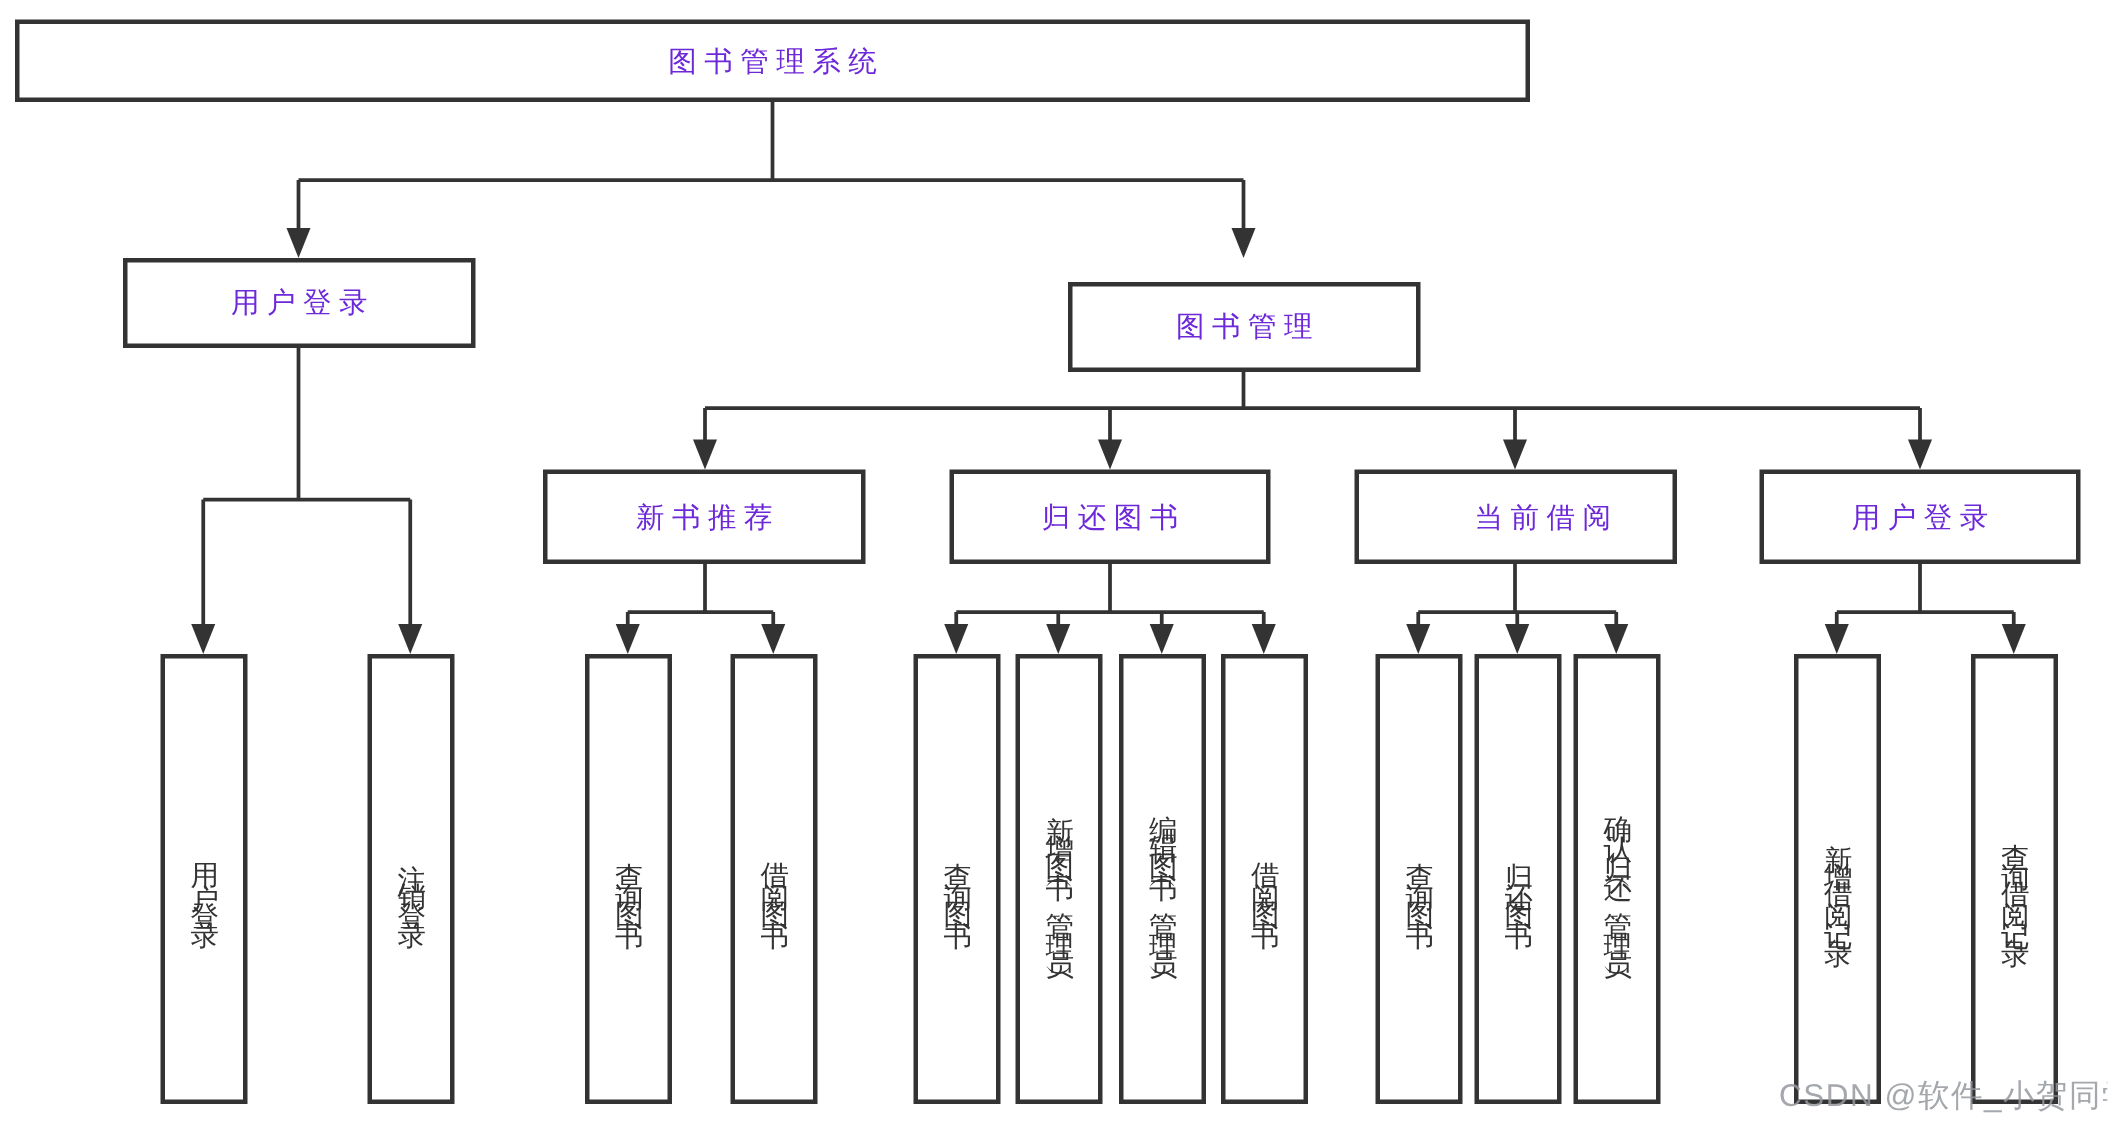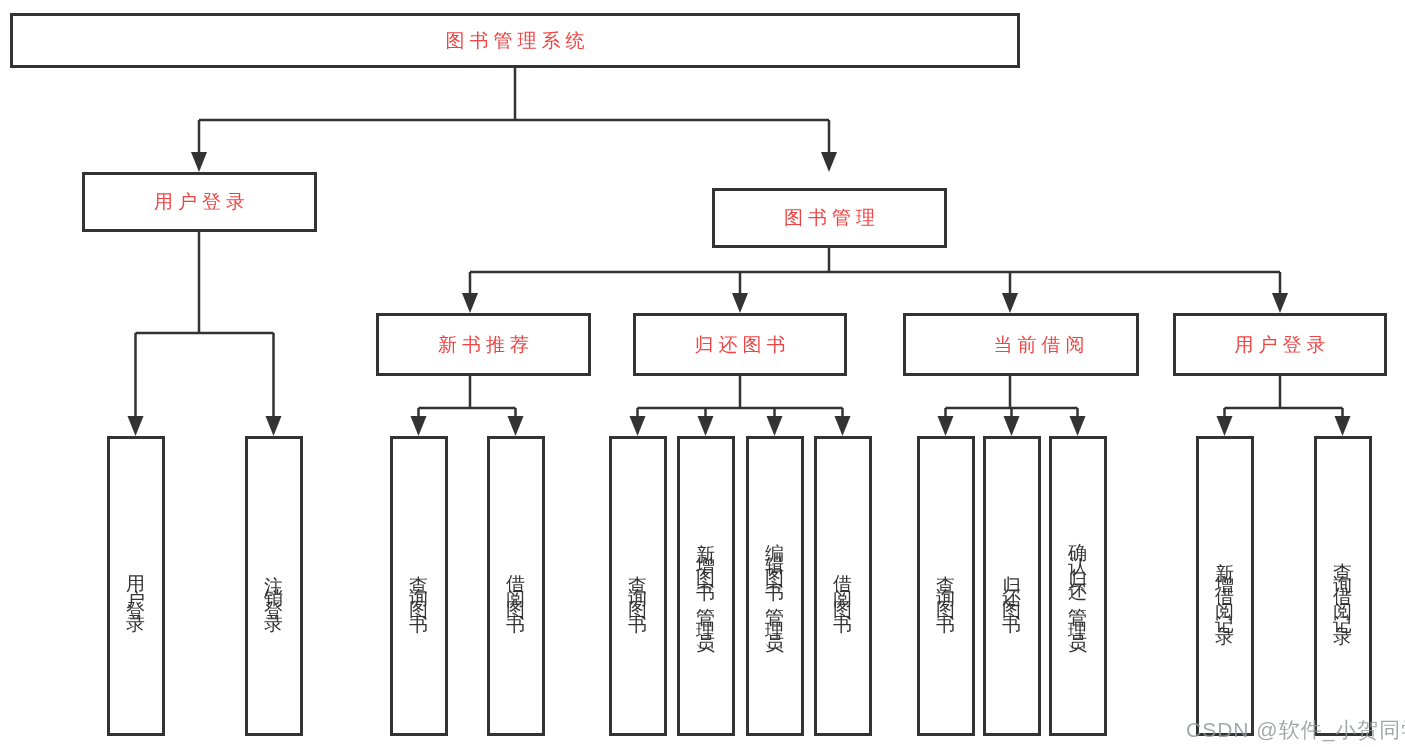--- a/index.html
+++ b/index.html
@@ -23,21 +23,21 @@
   }
   .node {
     position: absolute;
     box-sizing: border-box;
     border: 3px solid #333333;
     background: #ffffff;
     display: flex;
     align-items: center;
     justify-content: center;
     font-size: 19px;
-    color: #ef4444;
+    color: #6d28d9;
     letter-spacing: 5px;
     text-indent: 5px;
     z-index: 2;
     white-space: nowrap;
   }
   .leaf {
     position: absolute;
     top: 436px;
     width: 58px;
     height: 300px;
@@ -112,23 +112,23 @@
       <polygon points="1216.5,416 1232.5,416 1224.5,436"></polygon>
       <polygon points="1334.5,416 1350.5,416 1342.5,436"></polygon>
     </g>
   </svg>
 
   <div class="node" style="left:10px; top:13px; width:1010px; height:55px;">图书管理系统</div>
 
   <div class="node" style="left:82px; top:172px; width:235px; height:60px;">用户登录</div>
   <div class="node" style="left:712px; top:172px; width:235px; height:60px;margin-top:16px;">图书管理</div>
 
-  <div class="node" style="left:362px; top:313px; width:215px; height:63px;margin-left:14px;">新书推荐</div>
+  <div class="node" style="left:362px; top:313px; width:215px; height:63px;">新书推荐</div>
   <div class="node" style="left:633px; top:313px; width:214px; height:63px;">归还图书</div>
-  <div class="node" style="left:903px; top:313px; width:236px; height:63px;padding-left:36px;">当前借阅</div>
+  <div class="node" style="left:903px; top:313px; width:215px; height:63px;padding-left:36px;">当前借阅</div>
   <div class="node" style="left:1173px; top:313px; width:214px; height:63px;">用户登录</div>
 
   <div class="leaf" style="left:107px;">
     <span>用户登录</span>
   </div>
   <div class="leaf" style="left:245px;">
     <span>注销登录</span>
   </div>
 
   <div class="leaf" style="left:390px;">

